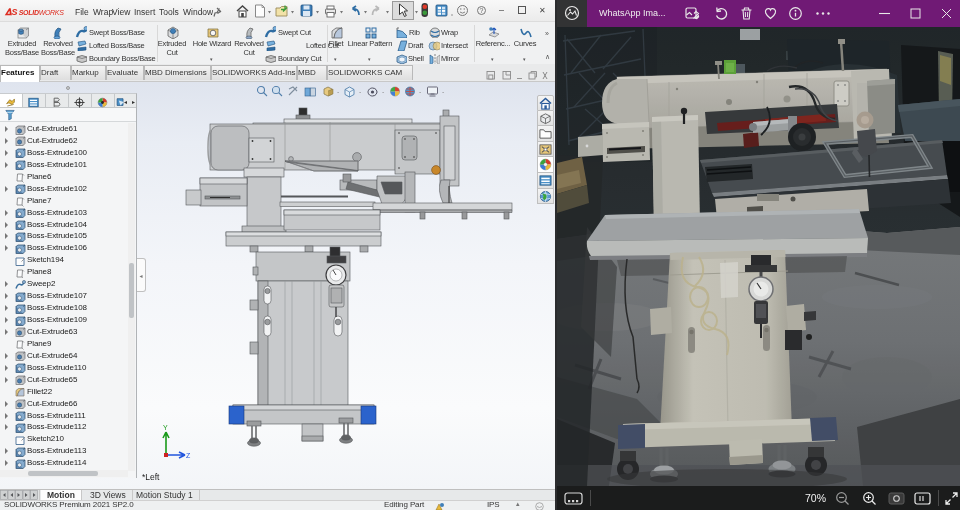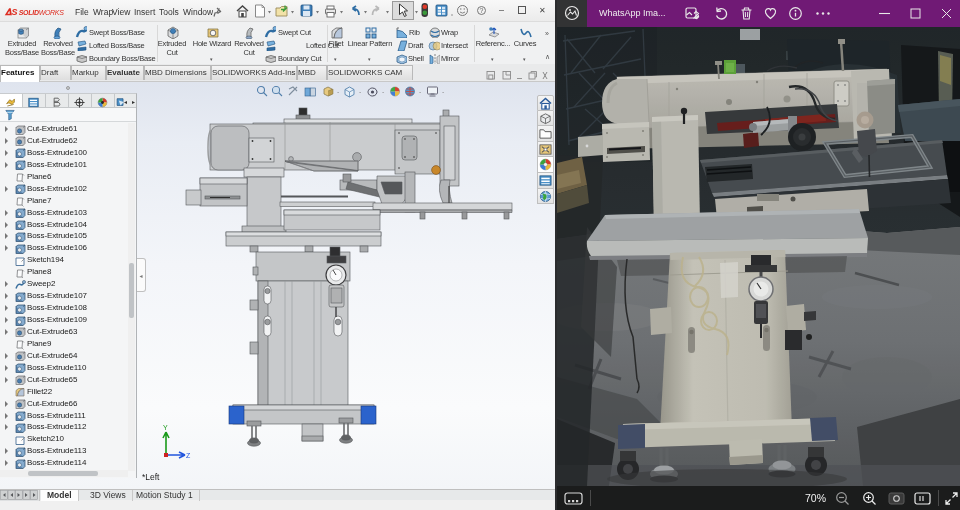--- a/index.html
+++ b/index.html
@@ -327,21 +327,21 @@
             <use href="#i-curves"></use>
           </svg>Curves</div>
       <div class="caret" style="left:523px;top:34px;">▾</div>
       <div style="position:absolute;left:545px;top:8px;font-size:7px;color:#555;">»</div>
       <div style="position:absolute;left:545px;top:31px;font-size:7px;color:#555;">∧</div>
     </div>
     <div id="rtabs">
       <div class="rtab active" style="left:0px;width:40px;">Features</div>
       <div class="rtab" style="left:40px;width:31px;">Draft</div>
       <div class="rtab" style="left:71px;width:35px;">Markup</div>
-      <div class="rtab" style="left:106px;width:38px;font-weight:bold;">Evaluate</div>
+      <div class="rtab" style="left:106px;width:38px;">Evaluate</div>
       <div class="rtab" style="left:144px;width:67px;">MBD Dimensions</div>
       <div class="rtab" style="left:211px;width:86px;">SOLIDWORKS Add-Ins</div>
       <div class="rtab" style="left:297px;width:30px;">MBD</div>
       <div class="rtab" style="left:327px;width:86px;">SOLIDWORKS CAM</div>
       <div id="docctl"><svg width="62" height="11" viewBox="0 0 62 11">
         <g fill="none" stroke="#8a8a8a" stroke-width="0.9">
           <rect x="1" y="1.5" width="7.5" height="7.5"></rect>
               <rect x="2.8" y="5" width="4" height="4" fill="#e9eaeb"></rect>
           <rect x="17" y="1.5" width="7.5" height="7.5"></rect>
               <path d="M20,1.5 L20,5 L24.5,5"></path>
@@ -744,23 +744,37 @@
               <rect x="30.5" y="0.5" width="7" height="9"></rect>
             </g>
         <g fill="#55575a">
               <path d="M5.5,3 L3,5 L5.5,7 Z"></path>
               <path d="M13,3 L10.5,5 L13,7 Z"></path>
               <path d="M17.5,3 L20,5 L17.5,7 Z"></path>
               <path d="M25,3 L27.5,5 L25,7 Z"></path>
               <path d="M33,3 L35.5,5 L33,7 Z"></path>
             </g>
       </svg></div>
-      <div class="btab active" style="left:41px;">Model</div>
+      <div class="btab active" style="left:41px;">Motion</div>
       <div class="btab" style="left:84px;">3D Views</div>
       <div class="btab" style="left:130px;">Motion Study 1</div>
+    </div>
+    <div id="status">
+      <span style="position:absolute;left:4px;top:-1px;">SOLIDWORKS Premium 2021 SP2.0</span>
+      <span style="position:absolute;left:384px;top:-1px;">Editing Part</span>
+      <span style="position:absolute;left:487px;top:-1px;">IPS</span>
+      <svg style="position:absolute;left:435px;top:1px;" width="10" height="9" viewBox="0 0 10 9">
+          <path d="M1,8 L4,2 L7,8 Z" fill="#e8b93a" stroke="#8a6a1a" stroke-width="0.5"></path>
+          <circle cx="7" cy="3" r="2" fill="#3f7fb8"></circle>
+        </svg>
+      <span style="position:absolute;left:516px;top:-1px;color:#777;font-size:7px;">▴</span>
+      <svg style="position:absolute;left:535px;top:1px;" width="10" height="9" viewBox="0 0 10 9">
+          <circle cx="4.5" cy="4.5" r="3.8" fill="none" stroke="#9a9a9a" stroke-width="0.8"></circle>
+          <path d="M2,4.5 Q4.5,6.5 7,4.5" fill="none" stroke="#9a9a9a" stroke-width="0.8"></path>
+        </svg>
     </div>
     <div id="vpedge"></div>
   </div>
 
   <div id="ph">
     <div id="phphoto"><svg width="403" height="459" viewBox="0 0 403 459">
       <defs>
         <linearGradient id="wall" x1="0" y1="0" x2="0" y2="1">
               <stop offset="0" stop-color="#22272a"></stop>
               <stop offset="1" stop-color="#2e3336"></stop>

